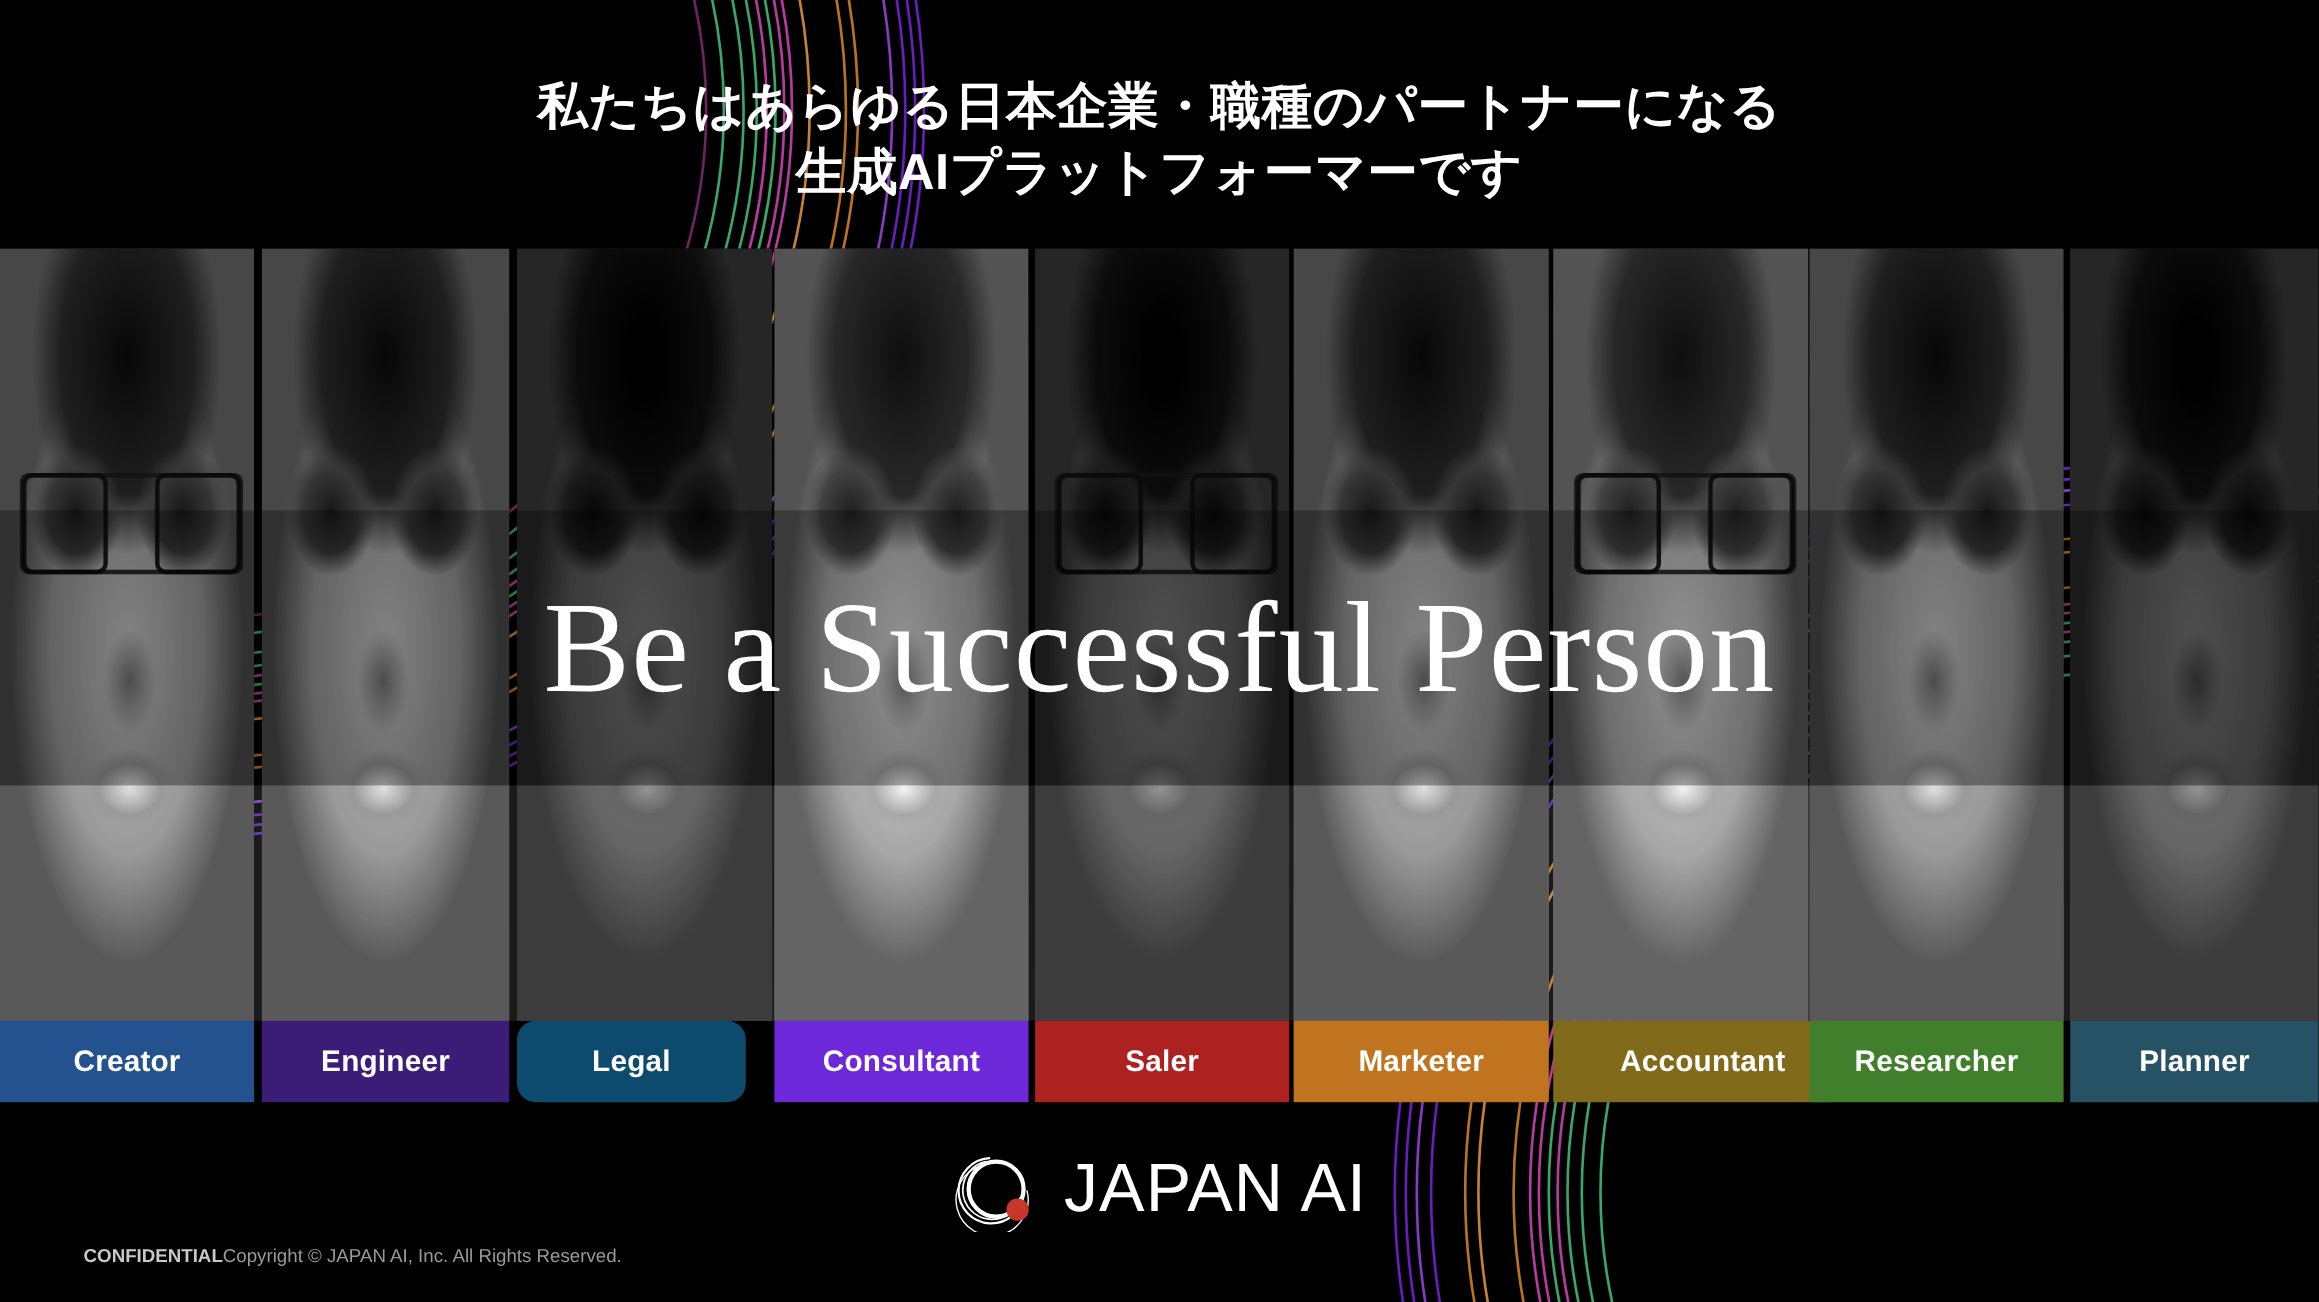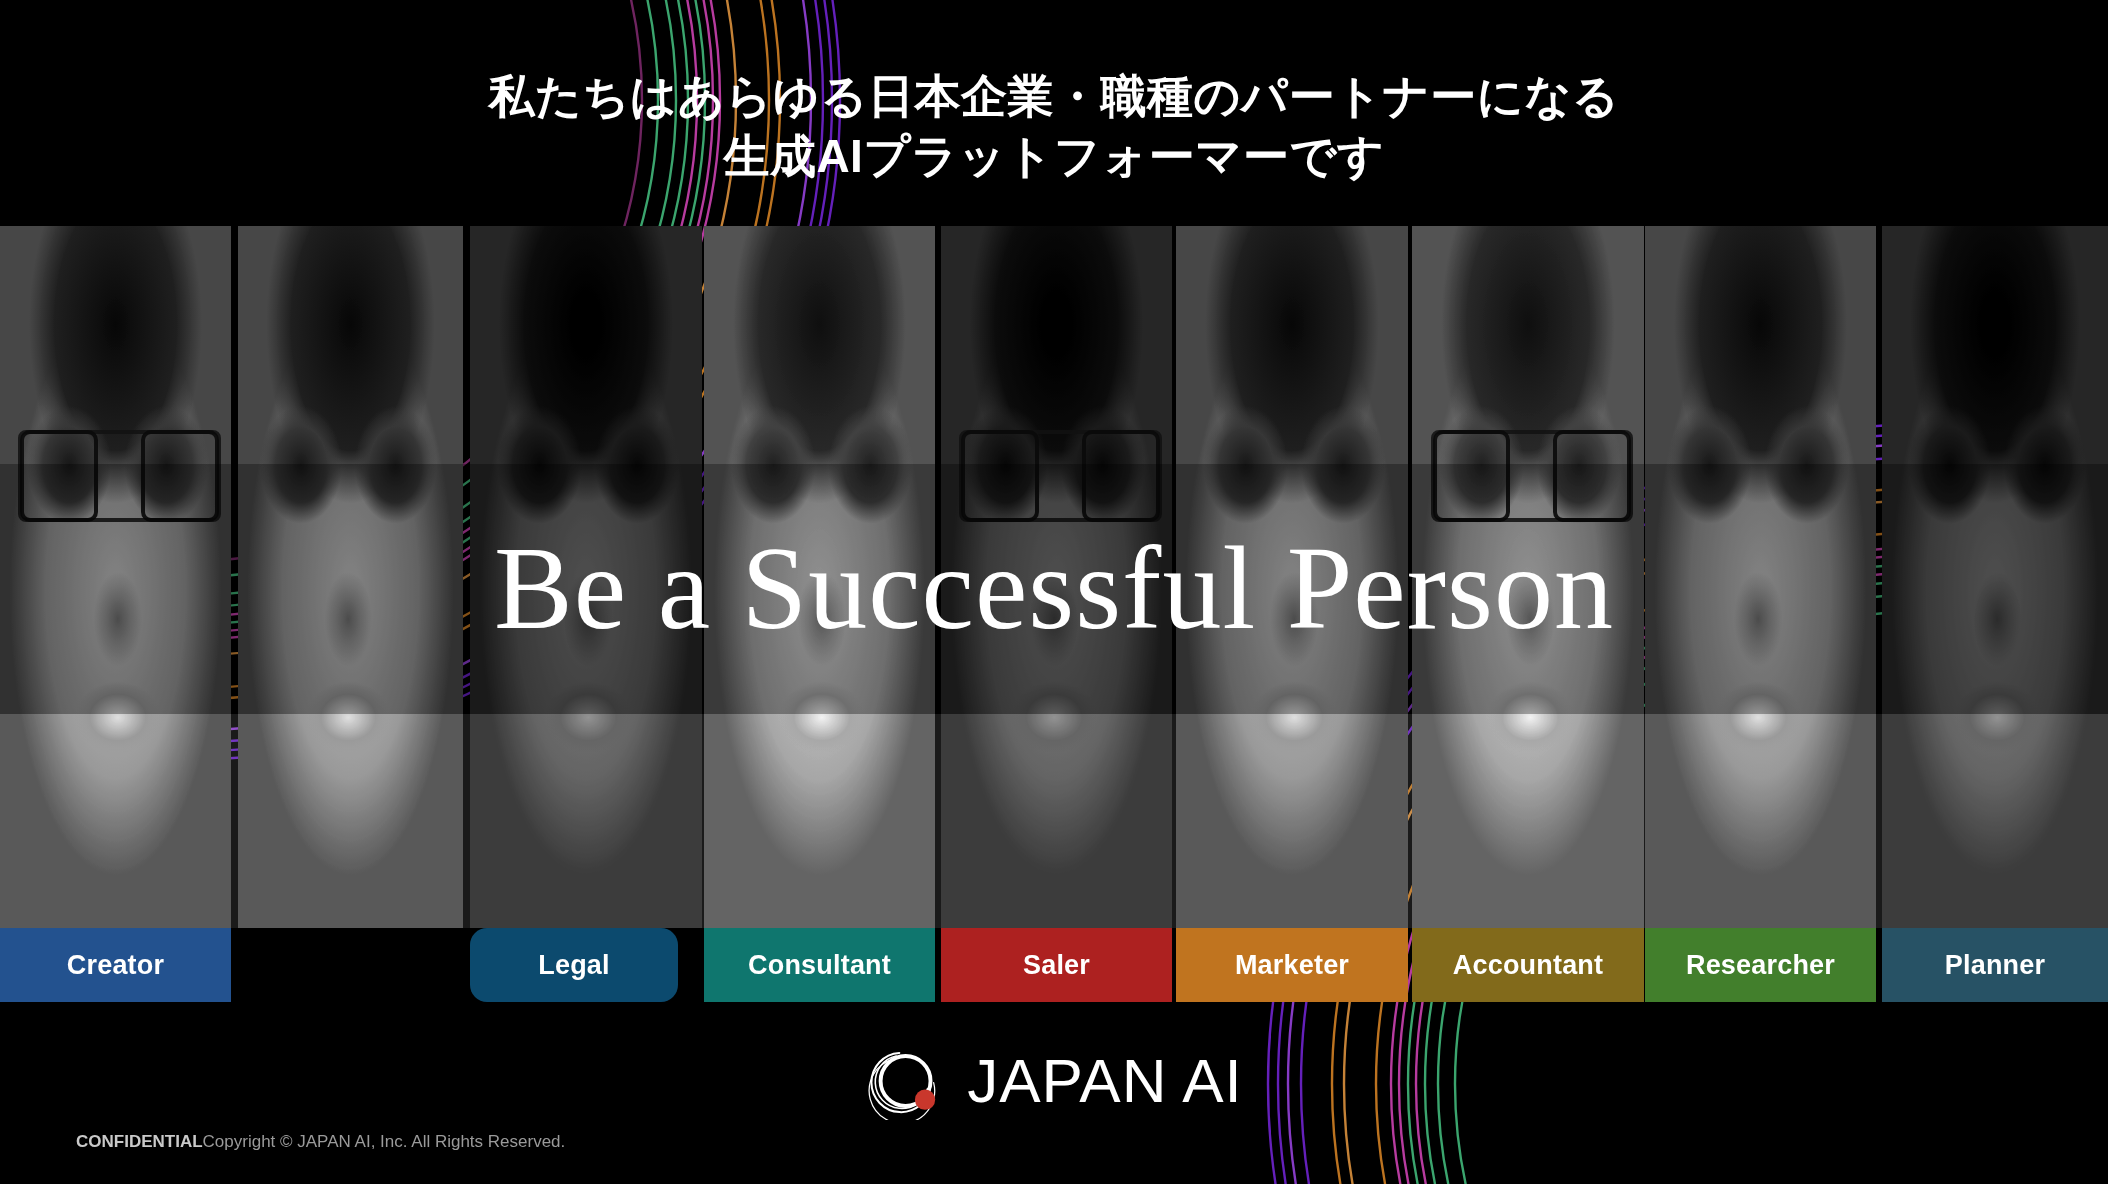--- a/index.html
+++ b/index.html
@@ -156,25 +156,26 @@
       </div>
     </div>
 
   <div class="band-top"></div>
   <div class="band-bot"></div>
 
   <div class="center-title">Be a Successful Person</div>
 
   <div class="labels" id="role-labels">
       <div class="label" style="left: 0px; width: 231px; background: rgb(35, 82, 143);">Creator</div>
+      <div class="label" style="left: 238px; width: 225px; background: rgb(59, 29, 119);">Engineer</div>
       <div class="label" style="left: 470px; width: 208px; background: #0c4a6e; border-radius: 17px;">Legal</div>
-      <div class="label" style="left: 704px; width: 231px; background: #0f766e;">Consultant</div>
+      <div class="label" style="left: 704px; width: 231px; background: #6d28d9;">Consultant</div>
       <div class="label" style="left: 1176px; width: 232px; background: rgb(192, 116, 31);">Marketer</div>
       <div class="label" style="left: 941px; width: 231px; background: rgb(173, 33, 32);">Saler</div>
-      <div class="label" style="left: 1412px; width: 232px; background: rgb(130, 106, 27);">Accountant</div>
+      <div class="label" style="left: 1412px; width: 232px; background: rgb(130, 106, 27); padding-left: 20px;">Accountant</div>
       <div class="label" style="left: 1645px; width: 231px; background: rgb(66, 127, 44);">Researcher</div>
       <div class="label" style="left: 1882px; width: 226px; background: rgb(39, 82, 101);">Planner</div>
     </div>
 
   <div class="logo">
     <span class="logo-mark">
       <svg viewBox="0 0 100 100" width="78" height="78">
         <g fill="none" stroke="#ffffff" stroke-linecap="round">
           <circle cx="52" cy="50" r="32" stroke-width="5"></circle>
           <path d="M44 14 A38 38 0 1 0 84 56" stroke-width="2.6"></path>

